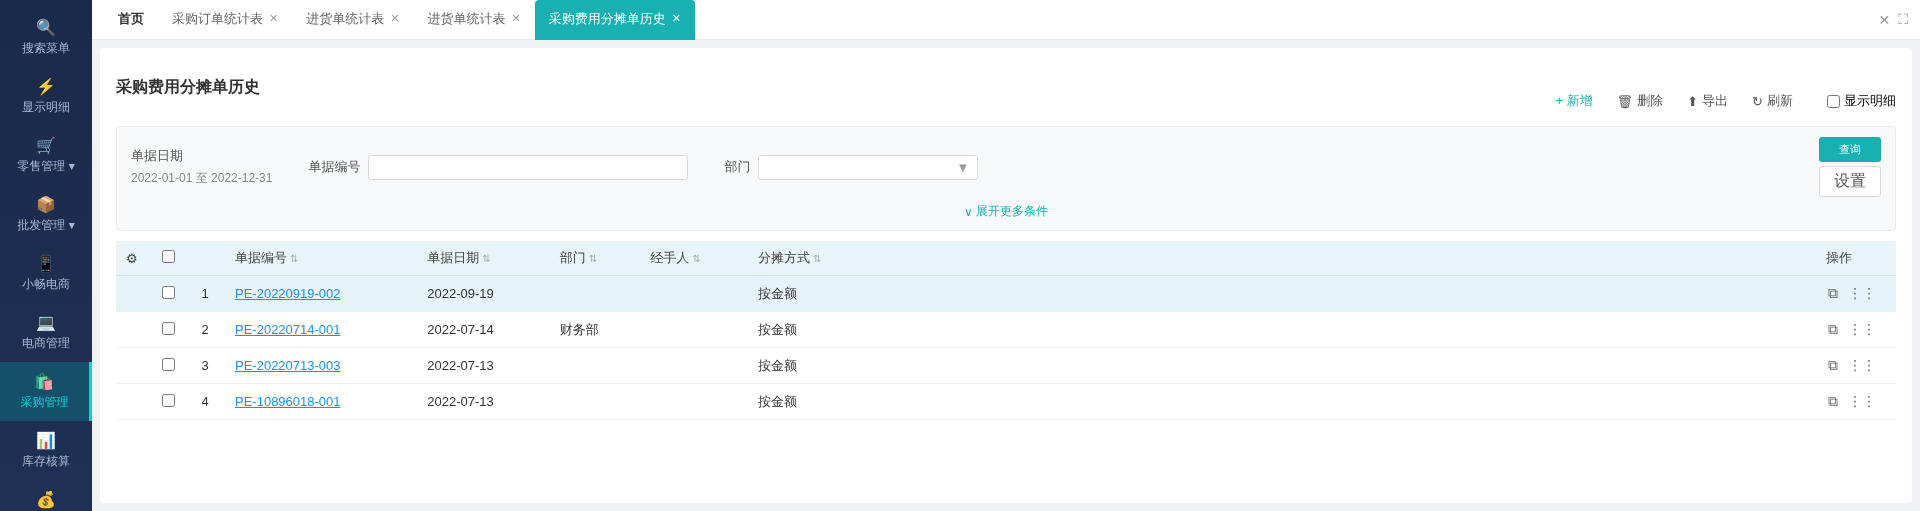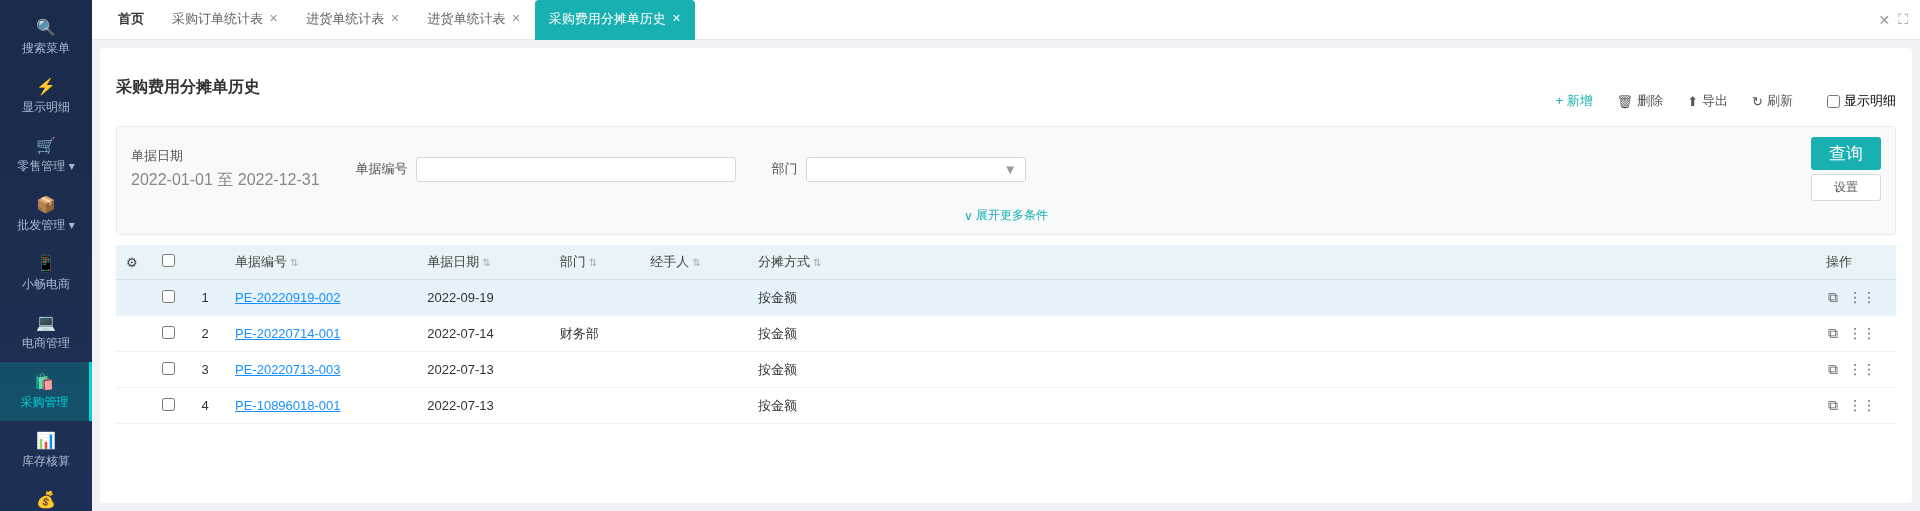--- a/index.html
+++ b/index.html
@@ -143,21 +143,21 @@
     }
     .date-btn {
       padding: 2px 7px;
       border-radius: 3px;
       cursor: pointer;
       font-size: 12px;
       color: #555;
       border: 1px solid transparent;
     }
     .date-btn.active-more { background: #18b0b0; color: #fff; border-color: #18b0b0; }
-    .date-range-text { font-size: 16px; color: #888; margin-top: 3px; }
+    .date-range-text { font-size: 12px; color: #888; margin-top: 3px; }
 
     .filter-input {
       border: 1px solid #d9d9d9;
       border-radius: 3px;
       padding: 4px 8px;
       font-size: 13px;
       outline: none;
       width: 280px;
     }
 
@@ -171,30 +171,30 @@
       padding: 4px 8px;
     }
 
     .query-btn {
       background: #18b0b0;
       color: #fff;
       border: none;
       border-radius: 3px;
       padding: 5px 18px;
       cursor: pointer;
-      font-size: 17px;
+      font-size: 11px;
     }
     .settings-btn {
       background: #fff;
       color: #555;
       border: 1px solid #d9d9d9;
       border-radius: 3px;
       padding: 4px 14px;
       cursor: pointer;
-      font-size: 12px;
+      font-size: 16px;
     }
 
     .expand-row {
       display: flex;
       justify-content: center;
       margin-top: 6px;
     }
     .expand-btn {
       color: #18b0b0;
       cursor: pointer;

